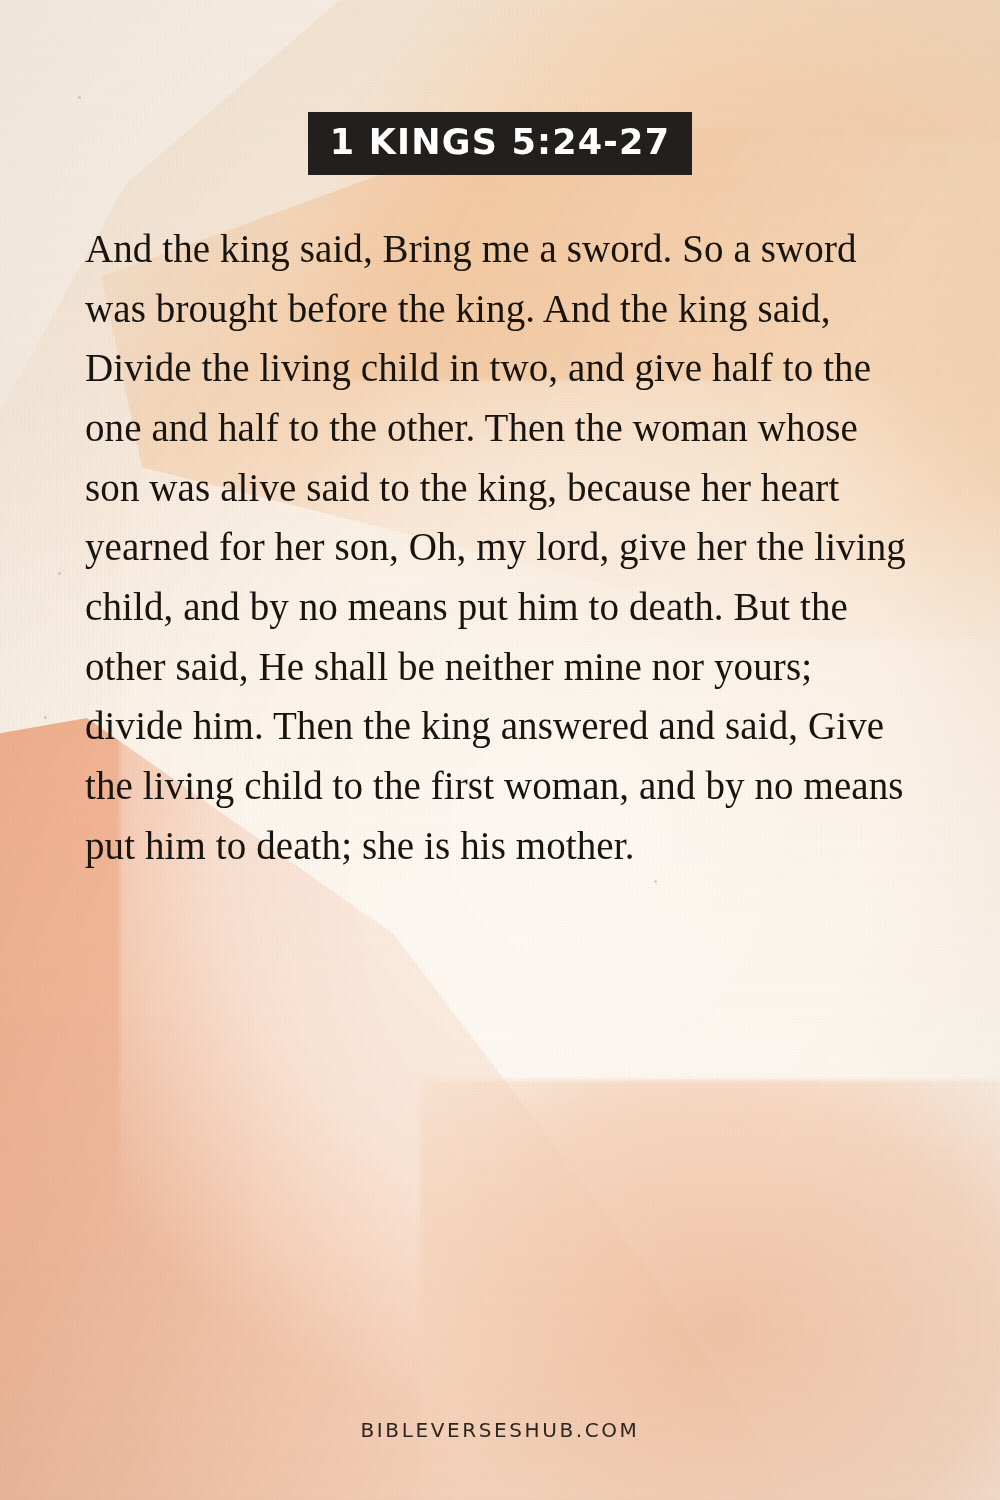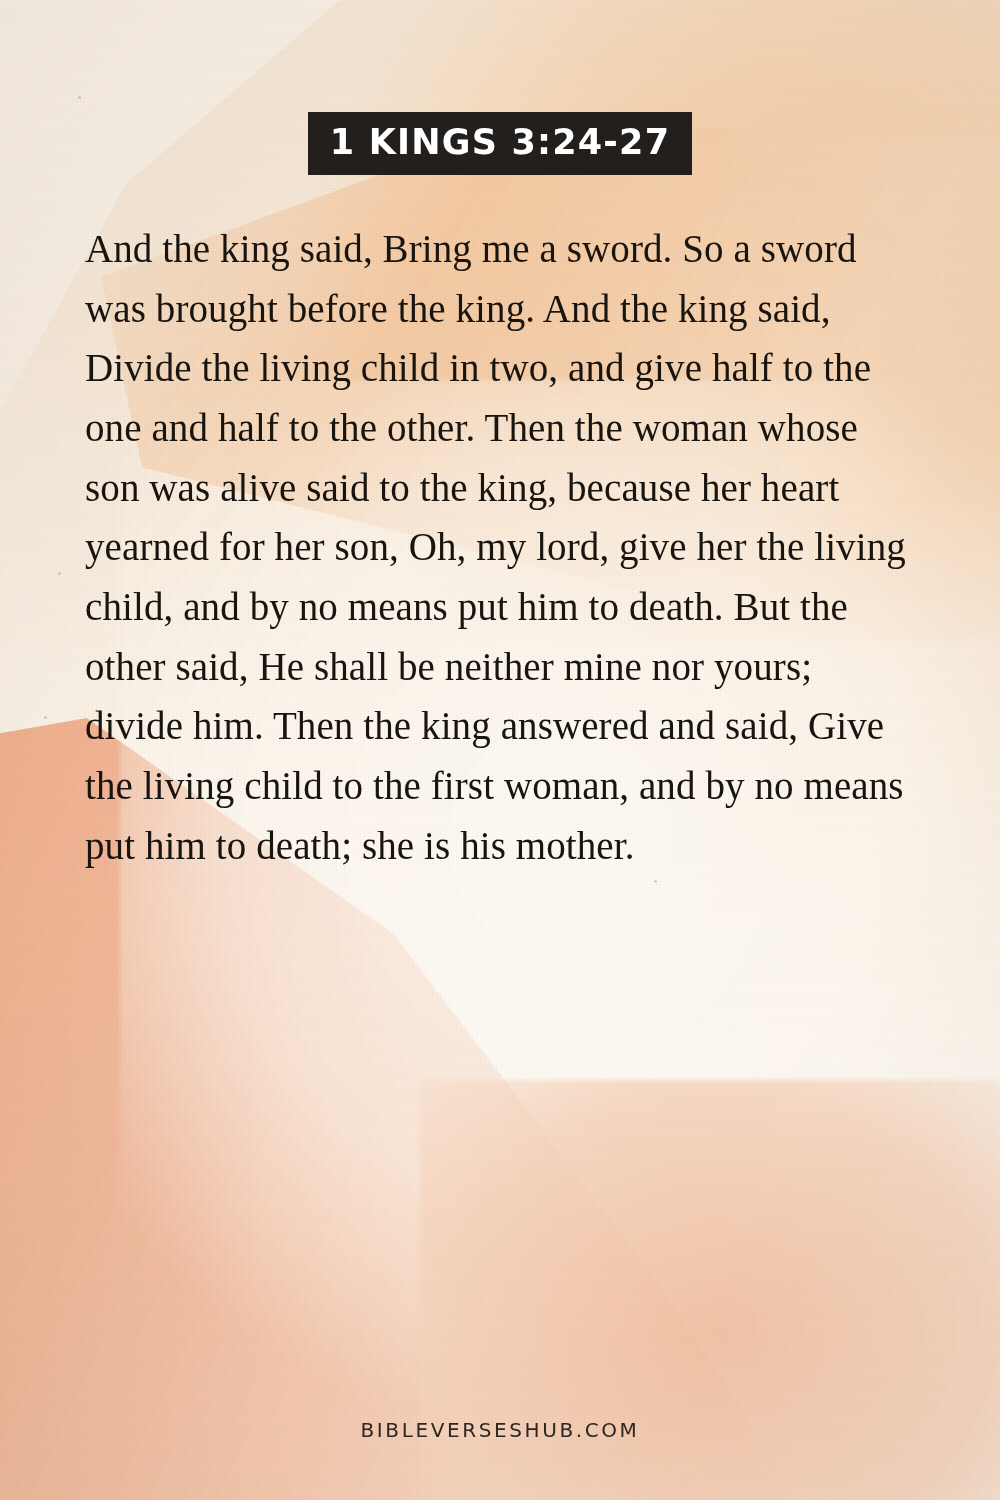--- a/index.html
+++ b/index.html
@@ -187,21 +187,21 @@
   <div class="blob blob-lightwash"></div>
   <div class="blob blob-bottomright"></div>
 
   <div class="speck" style="left:78px; top:96px;"></div>
   <div class="speck" style="left:58px; top:572px;"></div>
   <div class="speck" style="left:44px; top:716px;"></div>
   <div class="speck" style="left:654px; top:880px;"></div>
 
   <div class="content">
     <div class="title-wrap">
-      <div class="title">1 KINGS 3:24-27</div>
+      <div class="title">1 KINGS 5:24-27</div>
     </div>
 
     <div class="verse">And the king said, Bring me a sword. So a sword was brought before the king. And the king said, Divide the living child in two, and give half to the one and half to the other. Then the woman whose son was alive said to the king, because her heart yearned for her son, Oh, my lord, give her the living child, and by no means put him to death. But the other said, He shall be neither mine nor yours; divide him. Then the king answered and said, Give the living child to the first woman, and by no means put him to death; she is his mother.</div>
   </div>
 
   <div class="footer">BIBLEVERSESHUB.COM</div>
 
   <div class="paper-grain"></div>
   <div class="vignette"></div>
 </div>

